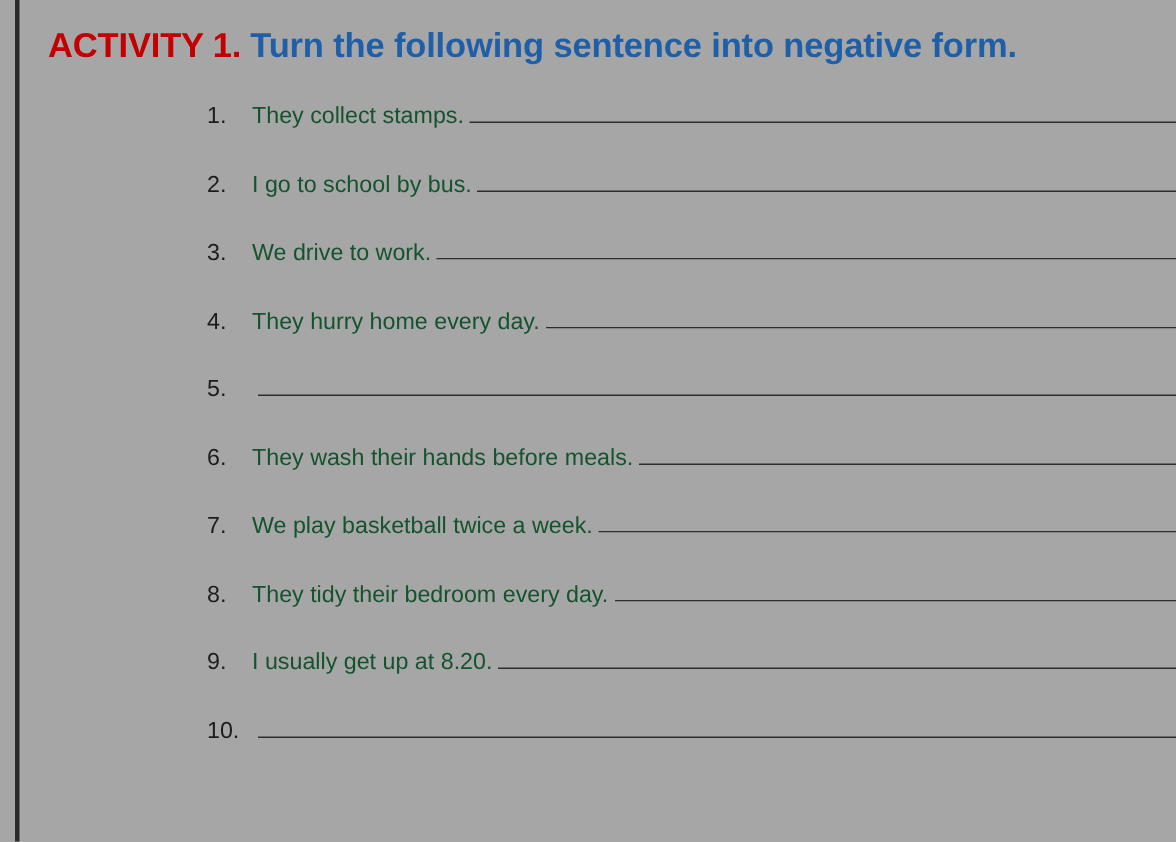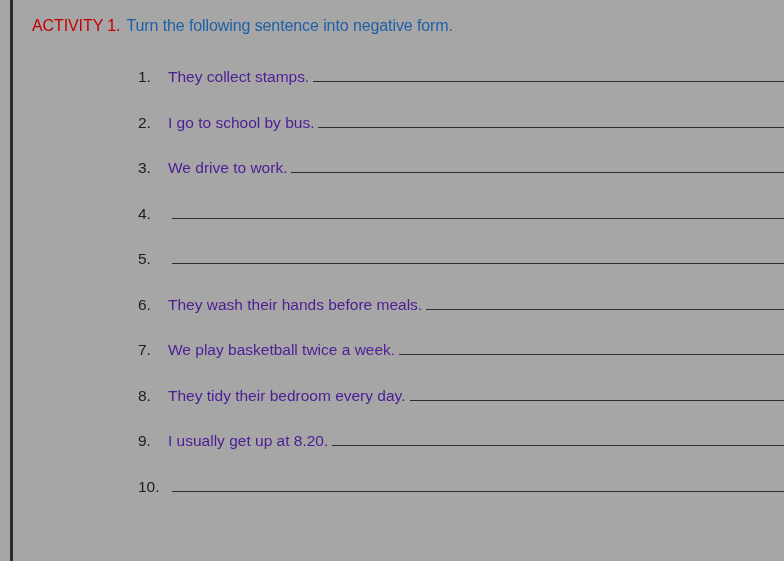--- a/index.html
+++ b/index.html
@@ -34,22 +34,22 @@
     left: 30px;
     top: 0;
     right: 0;
     bottom: 0;
   }
   .heading {
     position: absolute;
     left: 2px;
     top: 17px;
     white-space: nowrap;
-    font-size: 16px;
-    font-weight: normal;
+    font-size: 23px;
+    font-weight: bold;
     letter-spacing: -0.1px;
   }
   .heading .act {
     color: #c20000;
   }
   .heading .instr {
     color: #1f5fa8;
     margin-left: 6px;
   }
   .items {
@@ -67,21 +67,21 @@
     color: #1c1c1c;
     white-space: nowrap;
   }
   .num {
     width: 30px;
     flex: 0 0 30px;
     text-align: left;
     color: #1c1c1c;
   }
   .sentence {
-    color: #4c1d95;
+    color: #14532d;
   }
   .blank {
     display: inline-block;
     border-bottom: 1.4px solid #2d2d2d;
     height: 15px;
     margin-left: 4px;
     vertical-align: -2px;
   }
   .row-inner {
     display: flex;
@@ -131,20 +131,21 @@
             <span class="num">3.</span>
             <span class="sentence">We drive to work.</span>
             <span class="blank-wrap">
               <span class="blank" style="width: 100%;"></span>
             </span>
           </div>
         </div>
         <div class="item">
           <div class="row-inner">
             <span class="num">4.</span>
+            <span class="sentence">They hurry home every day.</span>
             <span class="blank-wrap">
               <span class="blank" style="width: 100%;"></span>
             </span>
           </div>
         </div>
         <div class="item">
           <div class="row-inner">
             <span class="num">5.</span>
             <span class="blank-wrap">
               <span class="blank" style="width: 100%;"></span>

